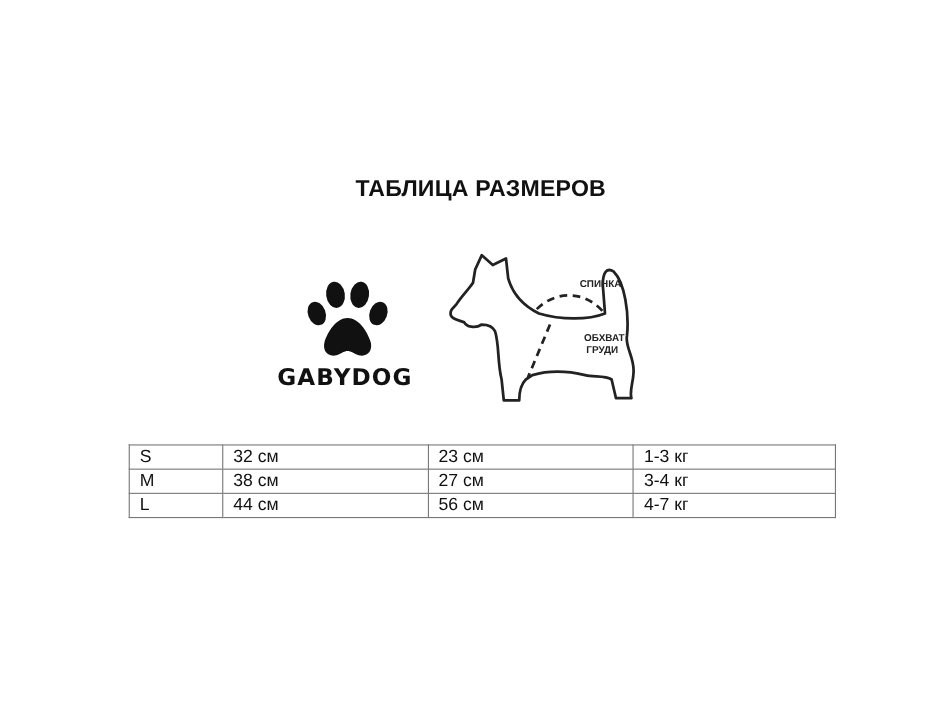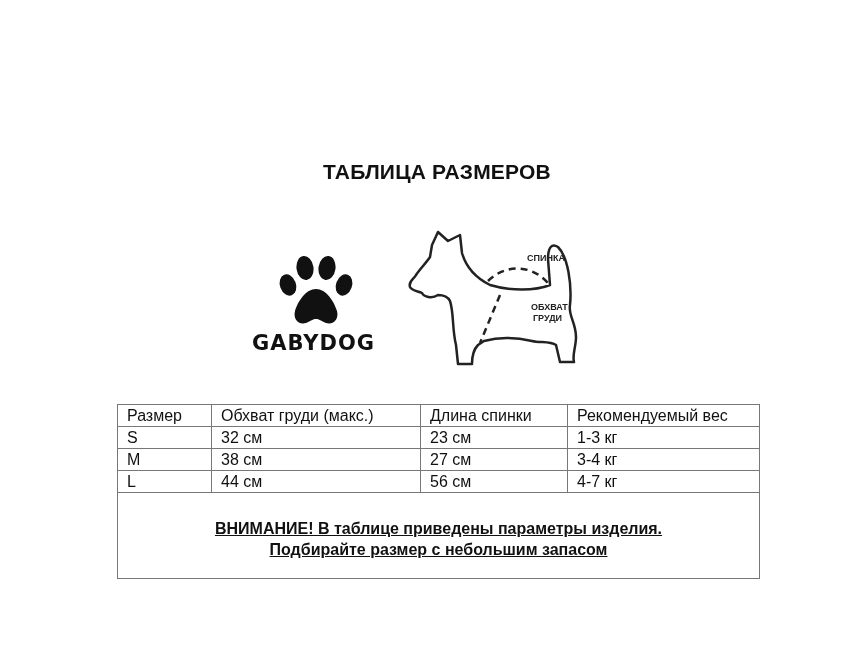--- a/index.html
+++ b/index.html
@@ -35,44 +35,32 @@
   <path d="M32 20 L38 7 L48 16 L60 10 L62 28 C66 42 74 52 90 60 C110 66 135 66 150 60 L148 34 C148 22 152 18 158 22 C168 32 172 60 170 80 C168 90 176 98 176 112 C176 122 172 130 174 137 L160 137 L156 120 C150 116 140 118 132 116 C115 112 98 112 84 116 L78 120 C74 124 72 132 72 139 L58 139 L56 120 C52 104 54 88 50 76 C48 72 44 70 38 70 C32 74 24 72 22 68 C18 66 12 66 10 62 C8 56 14 54 16 50 C20 44 26 38 30 32 Z" fill="none" stroke="#222" stroke-width="2.5" stroke-linejoin="round"></path>
   <path d="M88 56 C104 40 130 38 148 58" fill="none" stroke="#222" stroke-width="2.5" stroke-dasharray="7 5"></path>
   <path d="M100 70 L80 118" fill="none" stroke="#222" stroke-width="2.5" stroke-dasharray="7 5"></path>
 </svg>
 <div class="dog-label" style="left:493px; top:253px;">СПИНКА</div>
 <div class="dog-label" style="left:497px; top:302px;">ОБХВАТ</div>
 <div class="dog-label" style="left:499px; top:313px;">ГРУДИ</div>
 
 <table class="sizes">
   <tbody>
-      <tr>
-    <td class="c0">Размер</td>
-    <td class="c1">Обхват груди (макс.)</td>
-    <td class="c2">Длина спинки</td>
-    <td>Рекомендуемый вес</td>
-  </tr>
   <tr>
     <td>S</td>
     <td>32 см</td>
     <td>23 см</td>
     <td>1-3 кг</td>
   </tr>
   <tr>
     <td>M</td>
     <td>38 см</td>
     <td>27 см</td>
     <td>3-4 кг</td>
   </tr>
   <tr>
     <td>L</td>
     <td>44 см</td>
     <td>56 см</td>
     <td>4-7 кг</td>
   </tr>
-  <tr>
-    <td class="note-cell" colspan="4">
-      <div class="note">ВНИМАНИЕ! В таблице приведены параметры изделия.</div>
-      <div class="note" style="padding-top:0;">Подбирайте размер с небольшим запасом</div>
-    </td>
-  </tr>
 </tbody>
   </table>
 
 </body></html>

